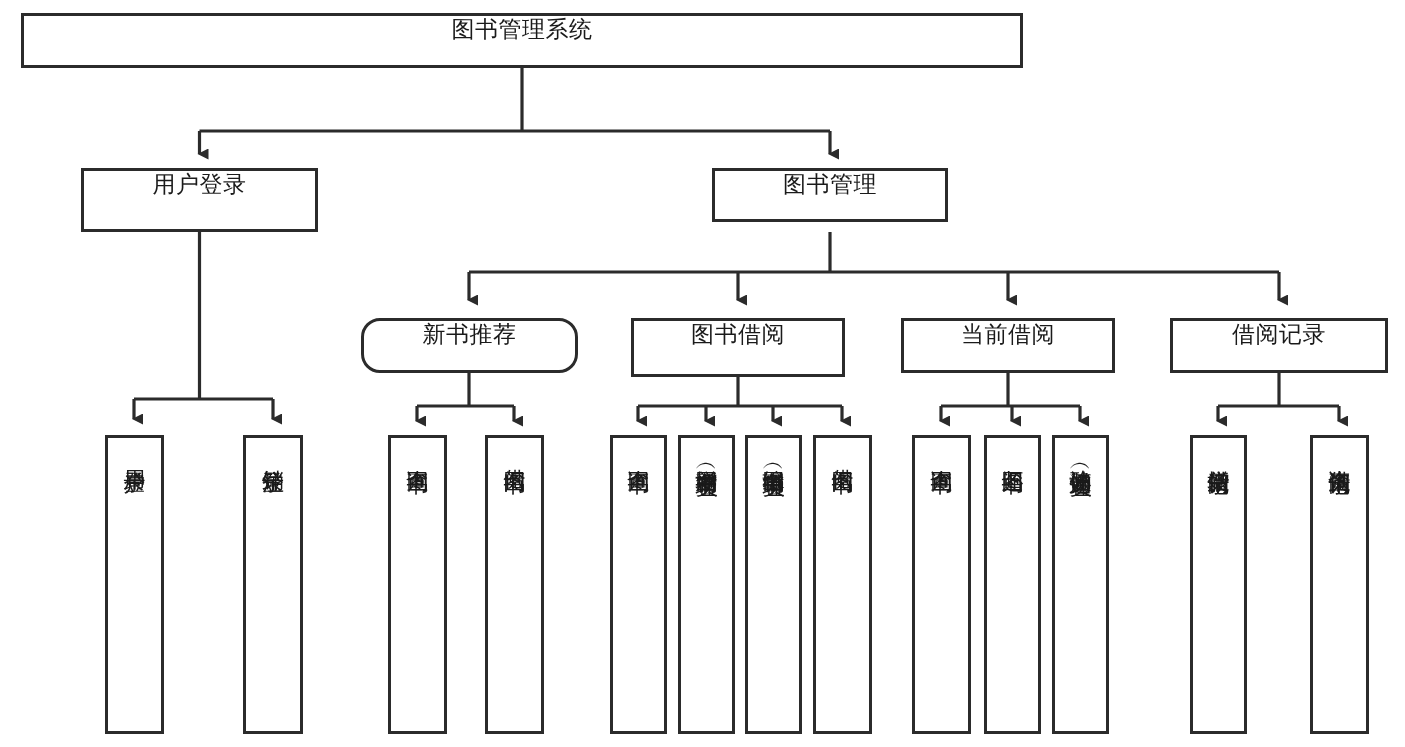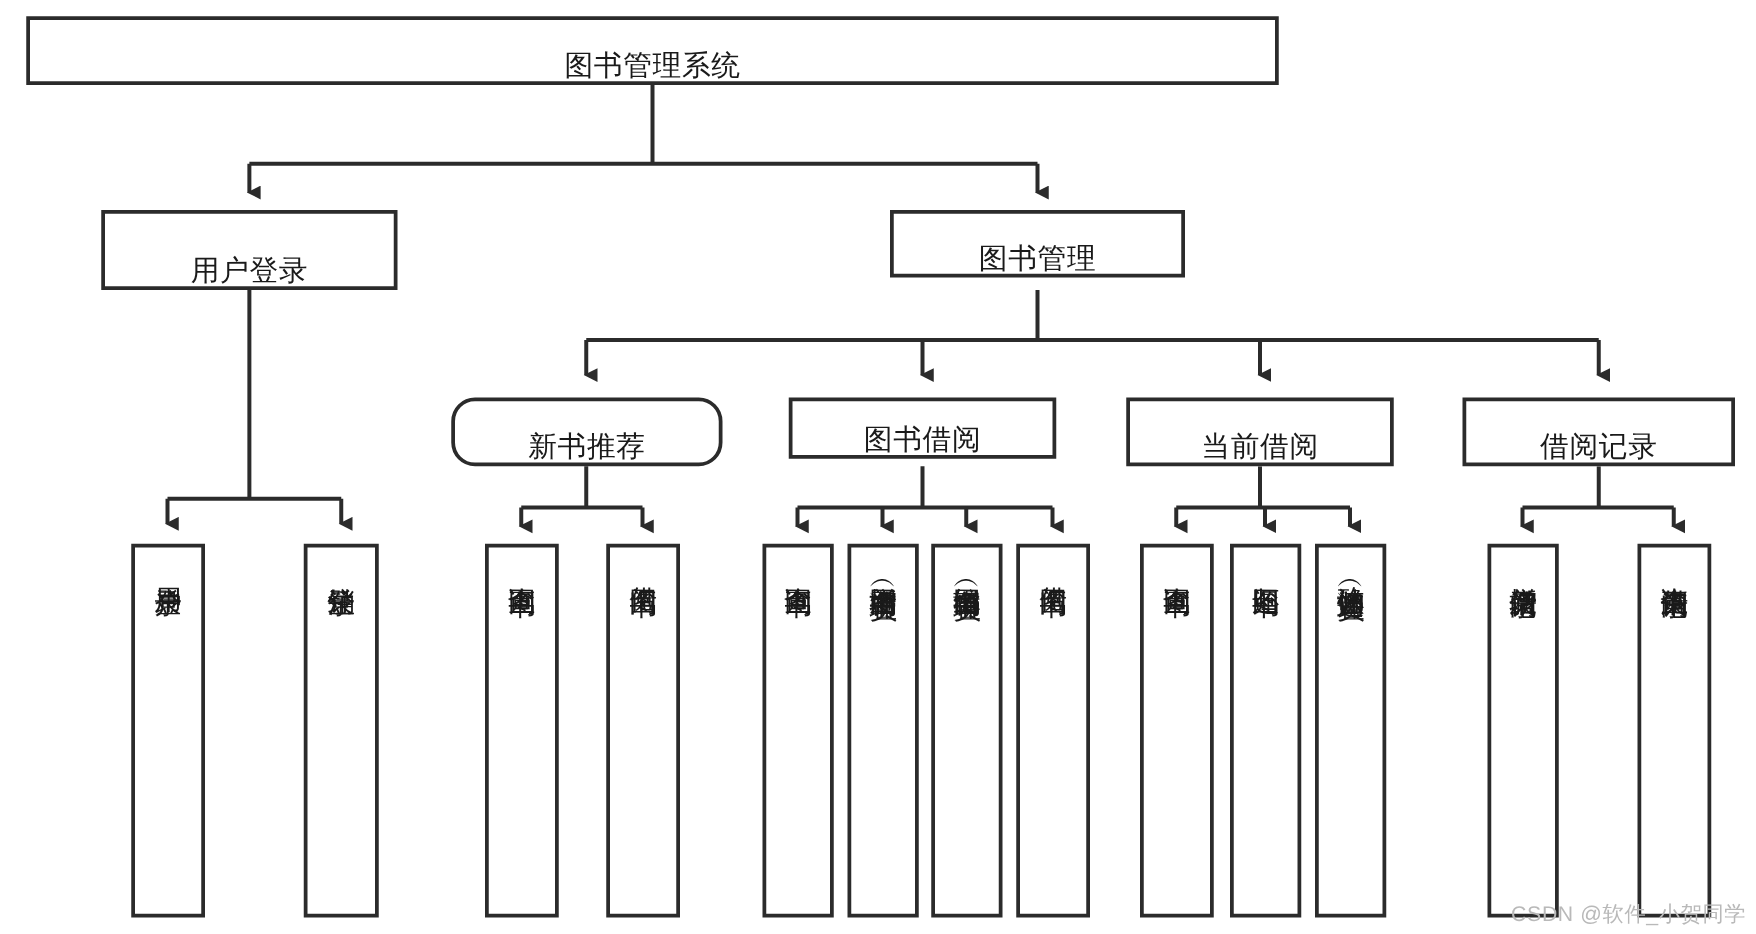--- a/index.html
+++ b/index.html
@@ -19,21 +19,21 @@
     left: 0; top: 0;
     width: 1405px;
     height: 747px;
   }
   .node-box {
     position: absolute;
     box-sizing: border-box;
     background: #ffffff;
     border: 3px solid #2b2b2b;
     display: flex;
-    align-items: flex-end;
+    align-items: flex-start;
     justify-content: center;
     color: #1a1a1a;
   }
   .node-label {
     font-size: 23px;
     line-height: 1.15;
     letter-spacing: 0.5px;
     white-space: nowrap;
     color: #1a1a1a;
   }
@@ -129,21 +129,21 @@
   <div class="node-box" id="box-l2-0" style="left: 81px; top: 168px; width: 237px; height: 64px;">
     <span class="node-label">用户登录</span>
   </div>
   <div class="node-box" id="box-l2-1" style="left: 712px; top: 168px; width: 236px; height: 54px;">
     <span class="node-label">图书管理</span>
   </div>
 
   <div class="node-box" id="box-l3-0" style="left: 361px; top: 318px; width: 217px; height: 55px; border-radius: 19px;">
     <span class="node-label">新书推荐</span>
   </div>
-  <div class="node-box" id="box-l3-1" style="left: 631px; top: 318px; width: 214px; height: 49px;">
+  <div class="node-box" id="box-l3-1" style="left: 631px; top: 318px; width: 214px; height: 59px;">
     <span class="node-label">图书借阅</span>
   </div>
   <div class="node-box" id="box-l3-2" style="left: 901px; top: 318px; width: 214px; height: 55px;">
     <span class="node-label">当前借阅</span>
   </div>
   <div class="node-box" id="box-l3-3" style="left: 1170px; top: 318px; width: 218px; height: 55px;">
     <span class="node-label">借阅记录</span>
   </div>
 
   <div class="node-box vertical" id="box-leaf-0" style="left: 105px; top: 435px; width: 59px; height: 299px;">
@@ -179,14 +179,13 @@
   <div class="node-box vertical" id="box-leaf-10" style="left: 1052px; top: 435px; width: 57px; height: 299px;">
     <span class="node-label">确认归还（管理员）</span>
   </div>
   <div class="node-box vertical" id="box-leaf-11" style="left: 1190px; top: 435px; width: 57px; height: 299px;">
     <span class="node-label">新增借阅记录</span>
   </div>
   <div class="node-box vertical" id="box-leaf-12" style="left: 1310px; top: 435px; width: 59px; height: 299px;">
     <span class="node-label">查询借阅记录</span>
   </div>
 
-  <div id="watermark">CSDN @软件_小贺同学</div>
 </div>
 
 </body></html>

